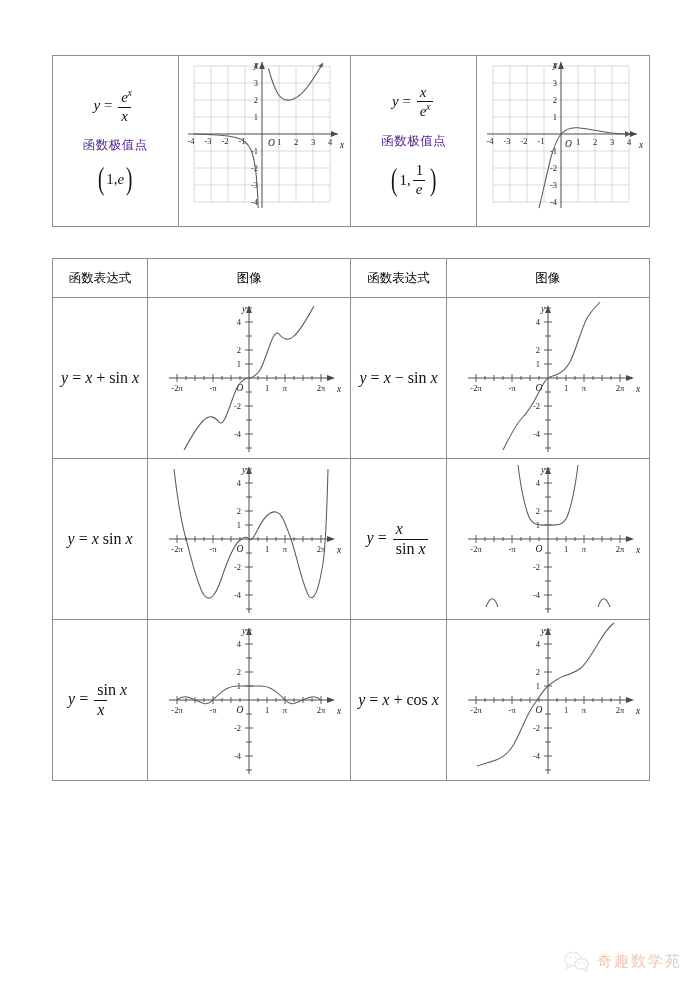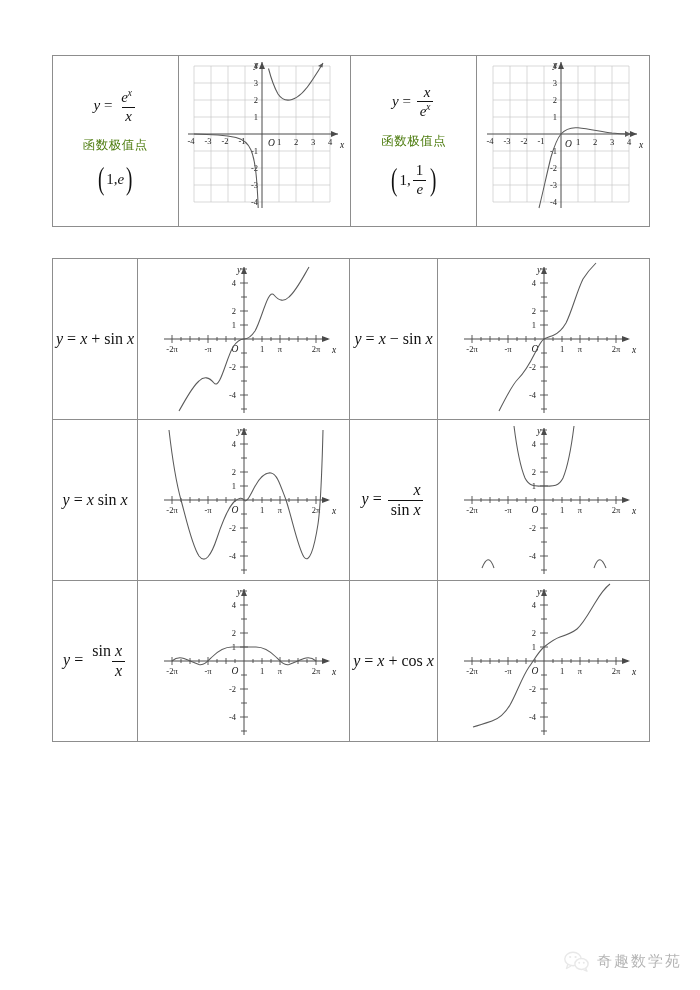--- a/index.html
+++ b/index.html
@@ -13,28 +13,28 @@
   
   table{border-collapse:collapse;}
   .tbl{border:1px solid #8d8d8d;}
   .tbl td,.tbl th{border:1px solid #8d8d8d;padding:0;vertical-align:middle;}
 
   
   .top-tbl{position:absolute;left:52px;top:55px;width:598px;height:172px;}
   .top-expr-cell{width:127px;text-align:center;}
   .top-graph-cell{width:172px;text-align:center;}
   .top-expr-inner{display:flex;flex-direction:column;align-items:center;justify-content:center;gap:13px;padding:4px 0;}
-  .cn{font-family:"DejaVu Sans",sans-serif;font-size:12.5px;color:#4d7c0f;letter-spacing:.5px;}
+  .cn{font-family:"DejaVu Sans",sans-serif;font-size:12.5px;color:#4c1d95;letter-spacing:.5px;}
 
   
   .math{font-family:"Liberation Serif",serif;font-style:italic;color:#111;white-space:nowrap;}
   .math .op,.math .num,.math .fn{font-style:normal;}
   .m15{font-size:15px;}
   .m14{font-size:16px;}
-  .frac{display:inline-flex;flex-direction:column;align-items:flex-end;vertical-align:middle;margin:0 2px;line-height:1.05;}
+  .frac{display:inline-flex;flex-direction:column;align-items:flex-start;vertical-align:middle;margin:0 2px;line-height:1.05;}
   .frac .nume{padding:0 3px 1px 3px;}
   .frac .deno{border-top:1px solid #111;padding:1px 3px 0 3px;}
   .sup{font-size:.62em;vertical-align:super;font-style:italic;}
   .paren{display:inline-flex;align-items:center;}
   .paren .big{font-size:2.05em;font-style:normal;font-weight:300;line-height:.82;transform:scaleX(.62);display:inline-block;}
 
   
   .main-tbl{position:absolute;left:52px;top:258px;width:598px;}
   .main-tbl td{height:38px;}
   .col-expr{width:96px;}
@@ -47,21 +47,21 @@
   svg{display:block;}
   .curve{fill:none;stroke:#5a5a5a;stroke-width:1.05;}
   .axis{stroke:#4a4a4a;stroke-width:1;}
   .tickline{stroke:#4a4a4a;stroke-width:.9;}
   .gridline{stroke:#c9c9c9;stroke-width:.7;}
   .lbl{font-family:"Liberation Serif",serif;font-size:8.5px;fill:#222;}
   .lbl-i{font-family:"Liberation Serif",serif;font-size:9.5px;font-style:italic;fill:#222;}
 
   
   .footer{position:absolute;right:18px;bottom:18px;display:flex;align-items:center;gap:7px;opacity:.30;}
-  .wm-text{font-family:Liberation Sans, sans-serif;font-size:15px;color:#000000;letter-spacing:2px;}
+  .wm-text{font-family:Liberation Sans, sans-serif;font-size:15px;color:#c2410c;letter-spacing:2px;}
 </style>
 </head>
 <body>
 
 <div class="page">
 
   <table class="tbl top-tbl">
     <tbody>
         <tr>
 
@@ -216,20 +216,26 @@
             <polygon points="152,76 146,73 146,79" fill="#5a5a5a"></polygon>
           </svg>
         </div>
       </td>
     </tr>
   </tbody>
     </table>
 
   <table class="tbl main-tbl">
     <tbody>
+        <tr>
+      <td class="col-expr hdr" style="font-family:'DejaVu Sans',sans-serif;font-size:12.5px;">函数表达式</td>
+      <td class="col-graph hdr" style="font-family:'DejaVu Sans',sans-serif;font-size:12.5px;">图像</td>
+      <td class="col-expr hdr" style="font-family:'DejaVu Sans',sans-serif;font-size:12.5px;">函数表达式</td>
+      <td class="col-graph hdr" style="font-family:'DejaVu Sans',sans-serif;font-size:12.5px;">图像</td>
+    </tr>
 
     <tr>
       <td class="row-cell">
         <div class="expr-box">
           <span class="math m14">
             y<span class="op"> = </span>x<span class="op"> + </span><span class="fn">sin</span> x
           </span>
         </div>
       </td>
       <td class="row-cell">

